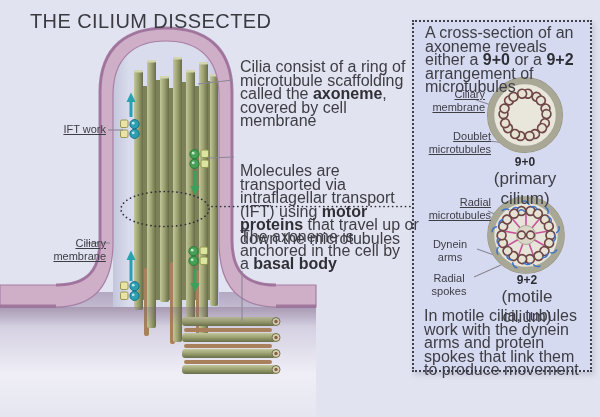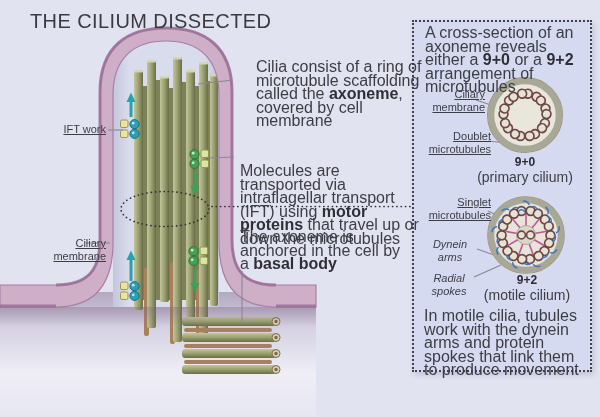--- a/index.html
+++ b/index.html
@@ -9,21 +9,21 @@
   #title{left:30px;top:10px;font-size:20px;letter-spacing:.4px;color:#3a3a41;}
   .note{font-size:16px;line-height:13.5px;color:#3d3d44;}
   .note b{font-weight:700;color:#2f2f36;}
   .lbl{font-size:11px;line-height:13px;color:#3d3d44;}
   .right{text-align:right;text-decoration:underline;}
   .center{text-align:center;}
   #panel{left:412px;top:20px;width:180px;height:352px;box-sizing:border-box;
          background:#d6daf0;border:2px dotted #40404c;
          box-shadow:2px 3px 5px rgba(90,90,130,.22);}
   .csname{font-size:12px;font-weight:700;color:#2c2c33;}
-  .cstype{font-size:14px;color:#3d3d44;}
+  .cstype{font-size:17px;color:#3d3d44;}
   svg{position:absolute;left:0;top:0;z-index:2;}
   .txt{z-index:3;}
   #panel{z-index:1;}
 </style>
 </head>
 <body>
 
 <div id="panel" class="abs"></div>
 
 <svg width="600" height="417" viewBox="0 0 600 417">
@@ -222,30 +222,30 @@
     <circle cx="521.5" cy="235" r="3.9" fill="#e6e2d4" stroke="#6f4646" stroke-width="1.6"></circle>
     <circle cx="530.5" cy="235" r="3.9" fill="#e6e2d4" stroke="#6f4646" stroke-width="1.6"></circle>
   </g>
 </svg>
 
 <div id="title" class="abs txt">THE CILIUM DISSECTED</div>
 
 <div class="abs txt lbl right" style="left:40px;top:123px;width:66px;">IFT work</div>
 <div class="abs txt lbl right" style="left:22px;top:237px;width:84px;">Ciliary membrane</div>
 
-<div class="abs txt note" style="left:256px;top:60px;width:172px;"><span>Cilia consist of a ring of microtubule scaffolding called the </span><b>axoneme</b><span>, covered by cell membrane</span></div>
+<div class="abs txt note" style="left:240px;top:60px;width:172px;"><span>Cilia consist of a ring of microtubule scaffolding called the </span><b>axoneme</b><span>, covered by cell membrane</span></div>
 <div class="abs txt note" style="left:240px;top:164px;width:180px;"><span>Molecules are transported via intraflagellar transport (IFT) using </span><b>motor proteins</b><span> that travel up or down the microtubules</span></div>
 <div class="abs txt note" style="left:240px;top:230px;width:172px;"><span>The axoneme is anchored in the cell by a </span><b>basal body</b></div>
 
 <div class="abs txt note" style="left:425px;top:26px;width:164px;"><span>A cross-section of an axoneme reveals either a </span><b>9+0</b><span> or a </span><b>9+2</b><span> arrangement of microtubules</span></div>
 
 <div class="abs txt lbl right" style="left:425px;top:88px;width:60px;">Ciliary membrane</div>
 <div class="abs txt lbl right" style="left:413px;top:130px;width:78px;text-align:right;">Doublet microtubules</div>
 <div class="abs txt csname center" style="left:495px;top:155px;width:60px;">9+0</div>
 <div class="abs txt cstype center" style="left:475px;top:169px;width:100px;">(primary cilium)</div>
 
-<div class="abs txt lbl right" style="left:413px;top:196px;width:78px;">Singlet microtubules</div>
-<div class="abs txt lbl center" style="left:420px;top:238px;width:60px;font-style:italic;">Dynein arms</div>
-<div class="abs txt lbl center" style="left:418px;top:272px;width:62px;font-style:italic;">Radial spokes</div>
+<div class="abs txt lbl right" style="left:413px;top:196px;width:78px;">Radial microtubules</div>
+<div class="abs txt lbl center" style="left:420px;top:238px;width:60px;">Dynein arms</div>
+<div class="abs txt lbl center" style="left:418px;top:272px;width:62px;">Radial spokes</div>
 <div class="abs txt csname center" style="left:497px;top:273px;width:60px;">9+2</div>
 <div class="abs txt cstype center" style="left:477px;top:287px;width:100px;">(motile cilium)</div>
 
 <div class="abs txt note" style="left:424px;top:309px;width:164px;">In motile cilia, tubules work with the dynein arms and protein spokes that link them to produce movement</div>
 
 </body></html>

